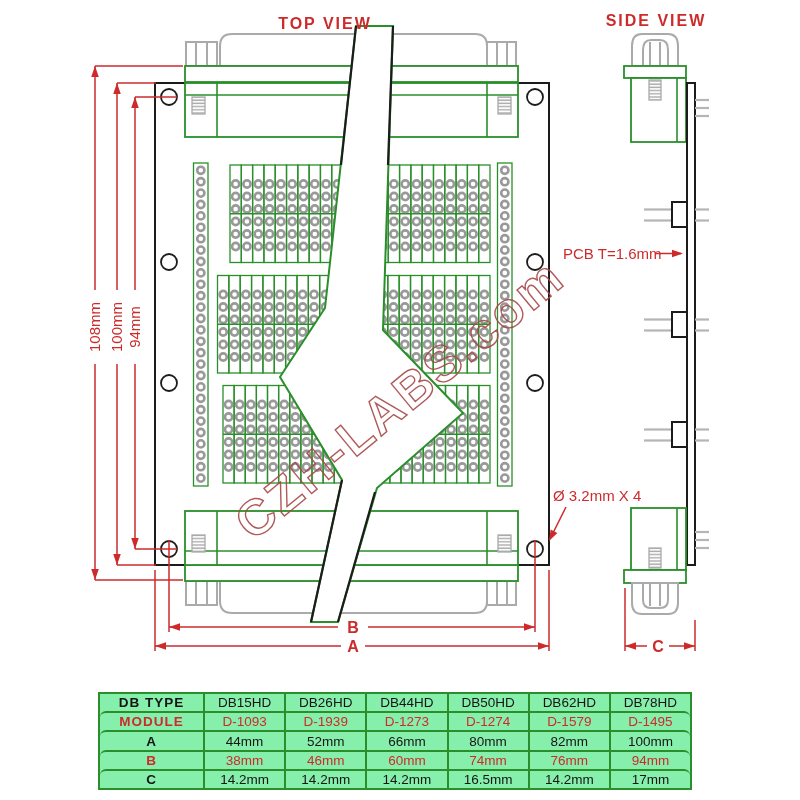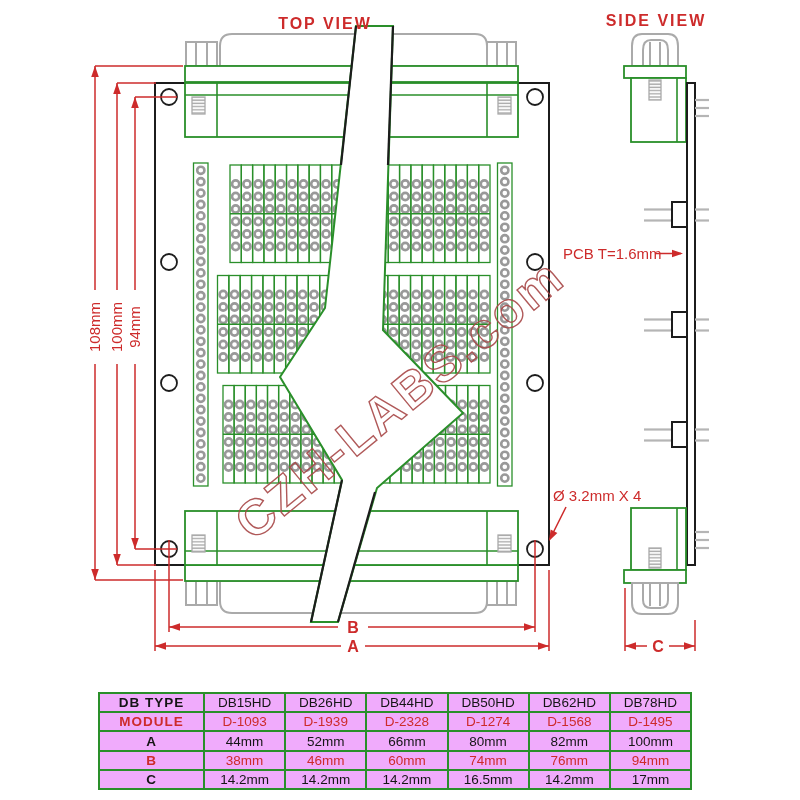--- a/index.html
+++ b/index.html
@@ -21,23 +21,23 @@
   .sr  {stroke:var(--red);stroke-width:1.5;fill:none;}
   .srt {fill:var(--red);font-size:15px;}
   .srtb{fill:var(--red);font-size:16px;font-weight:bold;letter-spacing:2px;}
   .dimlbl{fill:var(--red);font-size:16px;font-weight:bold;}
   .bolt{fill:#ffffff;stroke:var(--green);stroke-width:2;stroke-linejoin:miter;}
   .wm{fill:none;stroke:var(--wm);stroke-width:1.4;font-size:50px;font-weight:bold;letter-spacing:3px;opacity:.9;}
   text{font-family:"Liberation Sans",sans-serif;}
   
   .spec-table{position:absolute;left:98px;top:692px;width:594px;height:98px;
     border:2px solid var(--green);box-sizing:border-box;display:flex;flex-direction:column;
-    font-size:13.5px;color:#151515;background:#f0abfc;}
+    font-size:13.5px;color:#151515;background:#86efac;}
   .t-row{flex:1;display:flex;box-sizing:border-box;}
-  .t-row + .t-row{border-top:2px solid var(--green);}
+  .t-row + .t-row{border-top:2px solid var(--green);border-radius:6px;}
   .t-cell{flex:1;border-left:2px solid var(--green);box-sizing:border-box;
     display:flex;align-items:center;justify-content:center;white-space:nowrap;}
   .t-label{flex:0 0 103px;border-left:none;font-weight:bold;letter-spacing:1px;}
   .red-row .t-cell{color:var(--red);}
 </style>
 </head>
 <body>
 
 <svg id="drawing" width="800" height="800" viewBox="0 0 800 800">
   <defs>
@@ -788,23 +788,23 @@
     <div class="t-cell">DB26HD</div>
     <div class="t-cell">DB44HD</div>
     <div class="t-cell">DB50HD</div>
     <div class="t-cell">DB62HD</div>
     <div class="t-cell">DB78HD</div>
   </div>
   <div class="t-row red-row">
     <div class="t-cell t-label">MODULE</div>
     <div class="t-cell">D-1093</div>
     <div class="t-cell">D-1939</div>
-    <div class="t-cell">D-2328</div>
+    <div class="t-cell">D-1273</div>
     <div class="t-cell">D-1274</div>
-    <div class="t-cell">D-1568</div>
+    <div class="t-cell">D-1579</div>
     <div class="t-cell">D-1495</div>
   </div>
   <div class="t-row">
     <div class="t-cell t-label">A</div>
     <div class="t-cell">44mm</div>
     <div class="t-cell">52mm</div>
     <div class="t-cell">66mm</div>
     <div class="t-cell">80mm</div>
     <div class="t-cell">82mm</div>
     <div class="t-cell">100mm</div>

